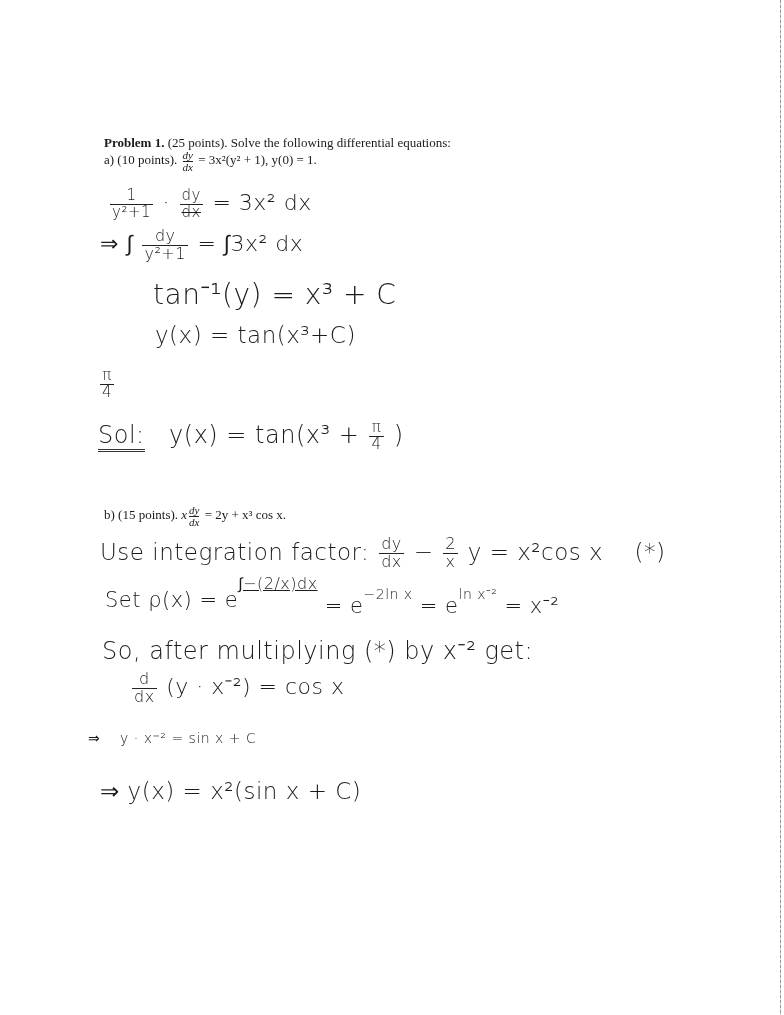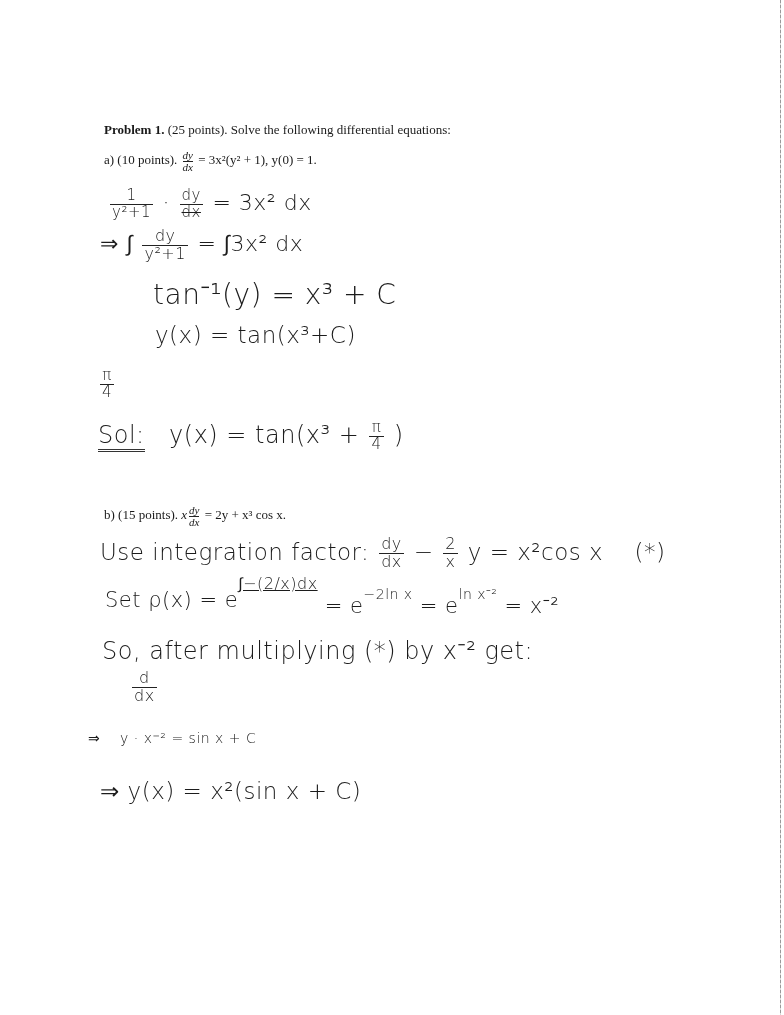--- a/index.html
+++ b/index.html
@@ -21,21 +21,21 @@
   .pfrac .num { display:block; border-bottom:1px solid #222; }
   .pfrac .den { display:block; }
   .underline2 { border-bottom:3px double #333; }
   sup { font-size:0.6em; }
 </style>
 </head>
 <body>
 
 <div class="page-edge"></div>
 
-<div class="printed" style="left:104px; top:122px;">
+<div class="printed" style="left:104px; top:135px;">
   <b>Problem 1.</b><span> (25 points). Solve the following differential equations:</span>
 </div>
 <div class="printed" style="left:104px; top:150px;">
   <span>a) (10 points).</span>
   <span class="pfrac"><span class="num">dy</span><span class="den">dx</span></span>
   <span>= 3x²(y² + 1),  y(0) = 1.</span>
 </div>
 
 <div class="hw" style="left:108px; top:188px; font-size:22px;">
   <span class="frac" style="font-size:15px;"><span class="num">1</span><span class="den">y²+1</span></span>
@@ -86,20 +86,21 @@
   <span>Set ρ(x) = e</span><sup style="font-size:16px; position:relative; top:-10px;text-decoration:underline;">∫−(2/x)dx</sup>
   <span style="position:relative; top:6px;">= e</span><sup style="font-size:14px;">−2ln x</sup>
   <span style="position:relative; top:6px;">= e</span><sup style="font-size:14px;">ln x⁻²</sup>
   <span style="position:relative; top:6px;">= x⁻²</span>
 </div>
 
 <div class="hw" style="left:102px; top:633px; font-size:24px;">So, after multiplying (*) by x⁻² get:</div>
 
 <div class="hw" style="left:130px; top:670px; font-size:22px;">
   <span class="frac" style="font-size:16px;"><span class="num">d</span><span class="den">dx</span></span>
+  <span>(y · x⁻²) = cos x</span>
 </div>
 
 <div class="hw" style="left:88px; top:730px; font-size:14px;">
   <span>⇒</span>
   &nbsp;&nbsp;
   <span>y · x⁻² = sin x + C</span>
 </div>
 
 <div class="hw" style="left:100px; top:778px; font-size:23px;">⇒ y(x) = x²(sin x + C)</div>
 

